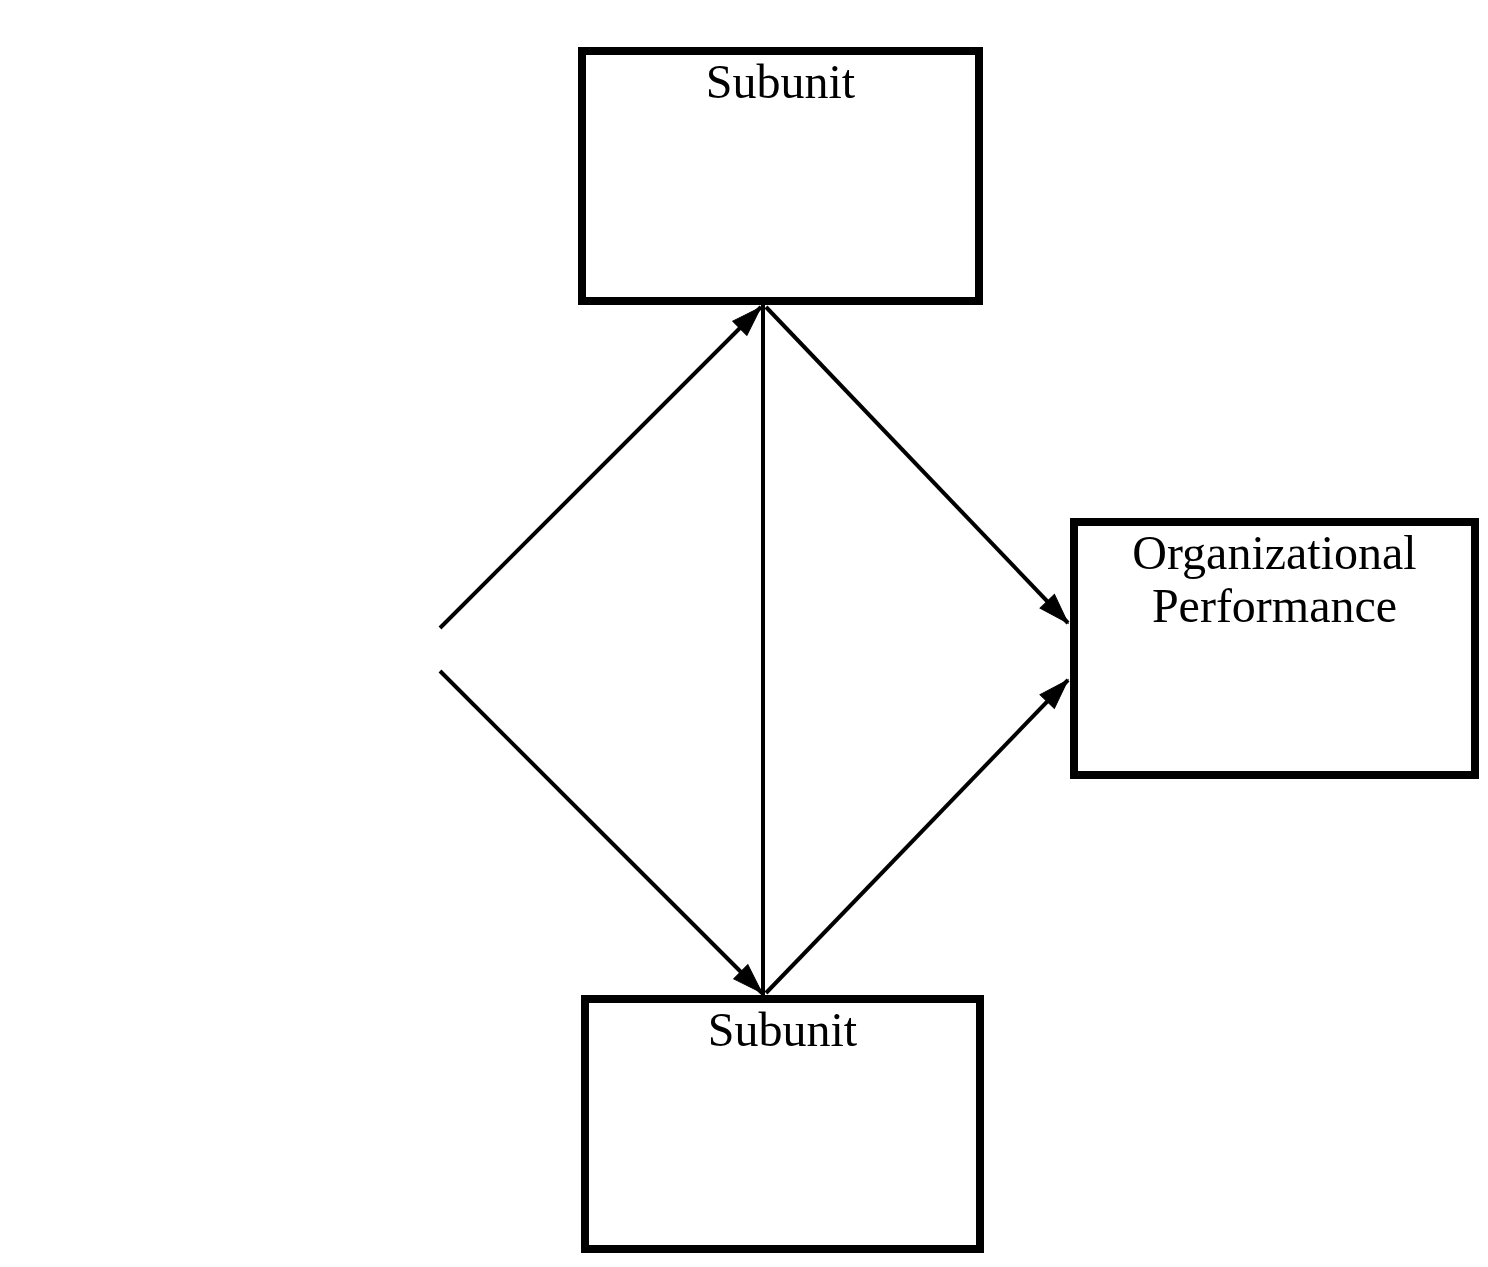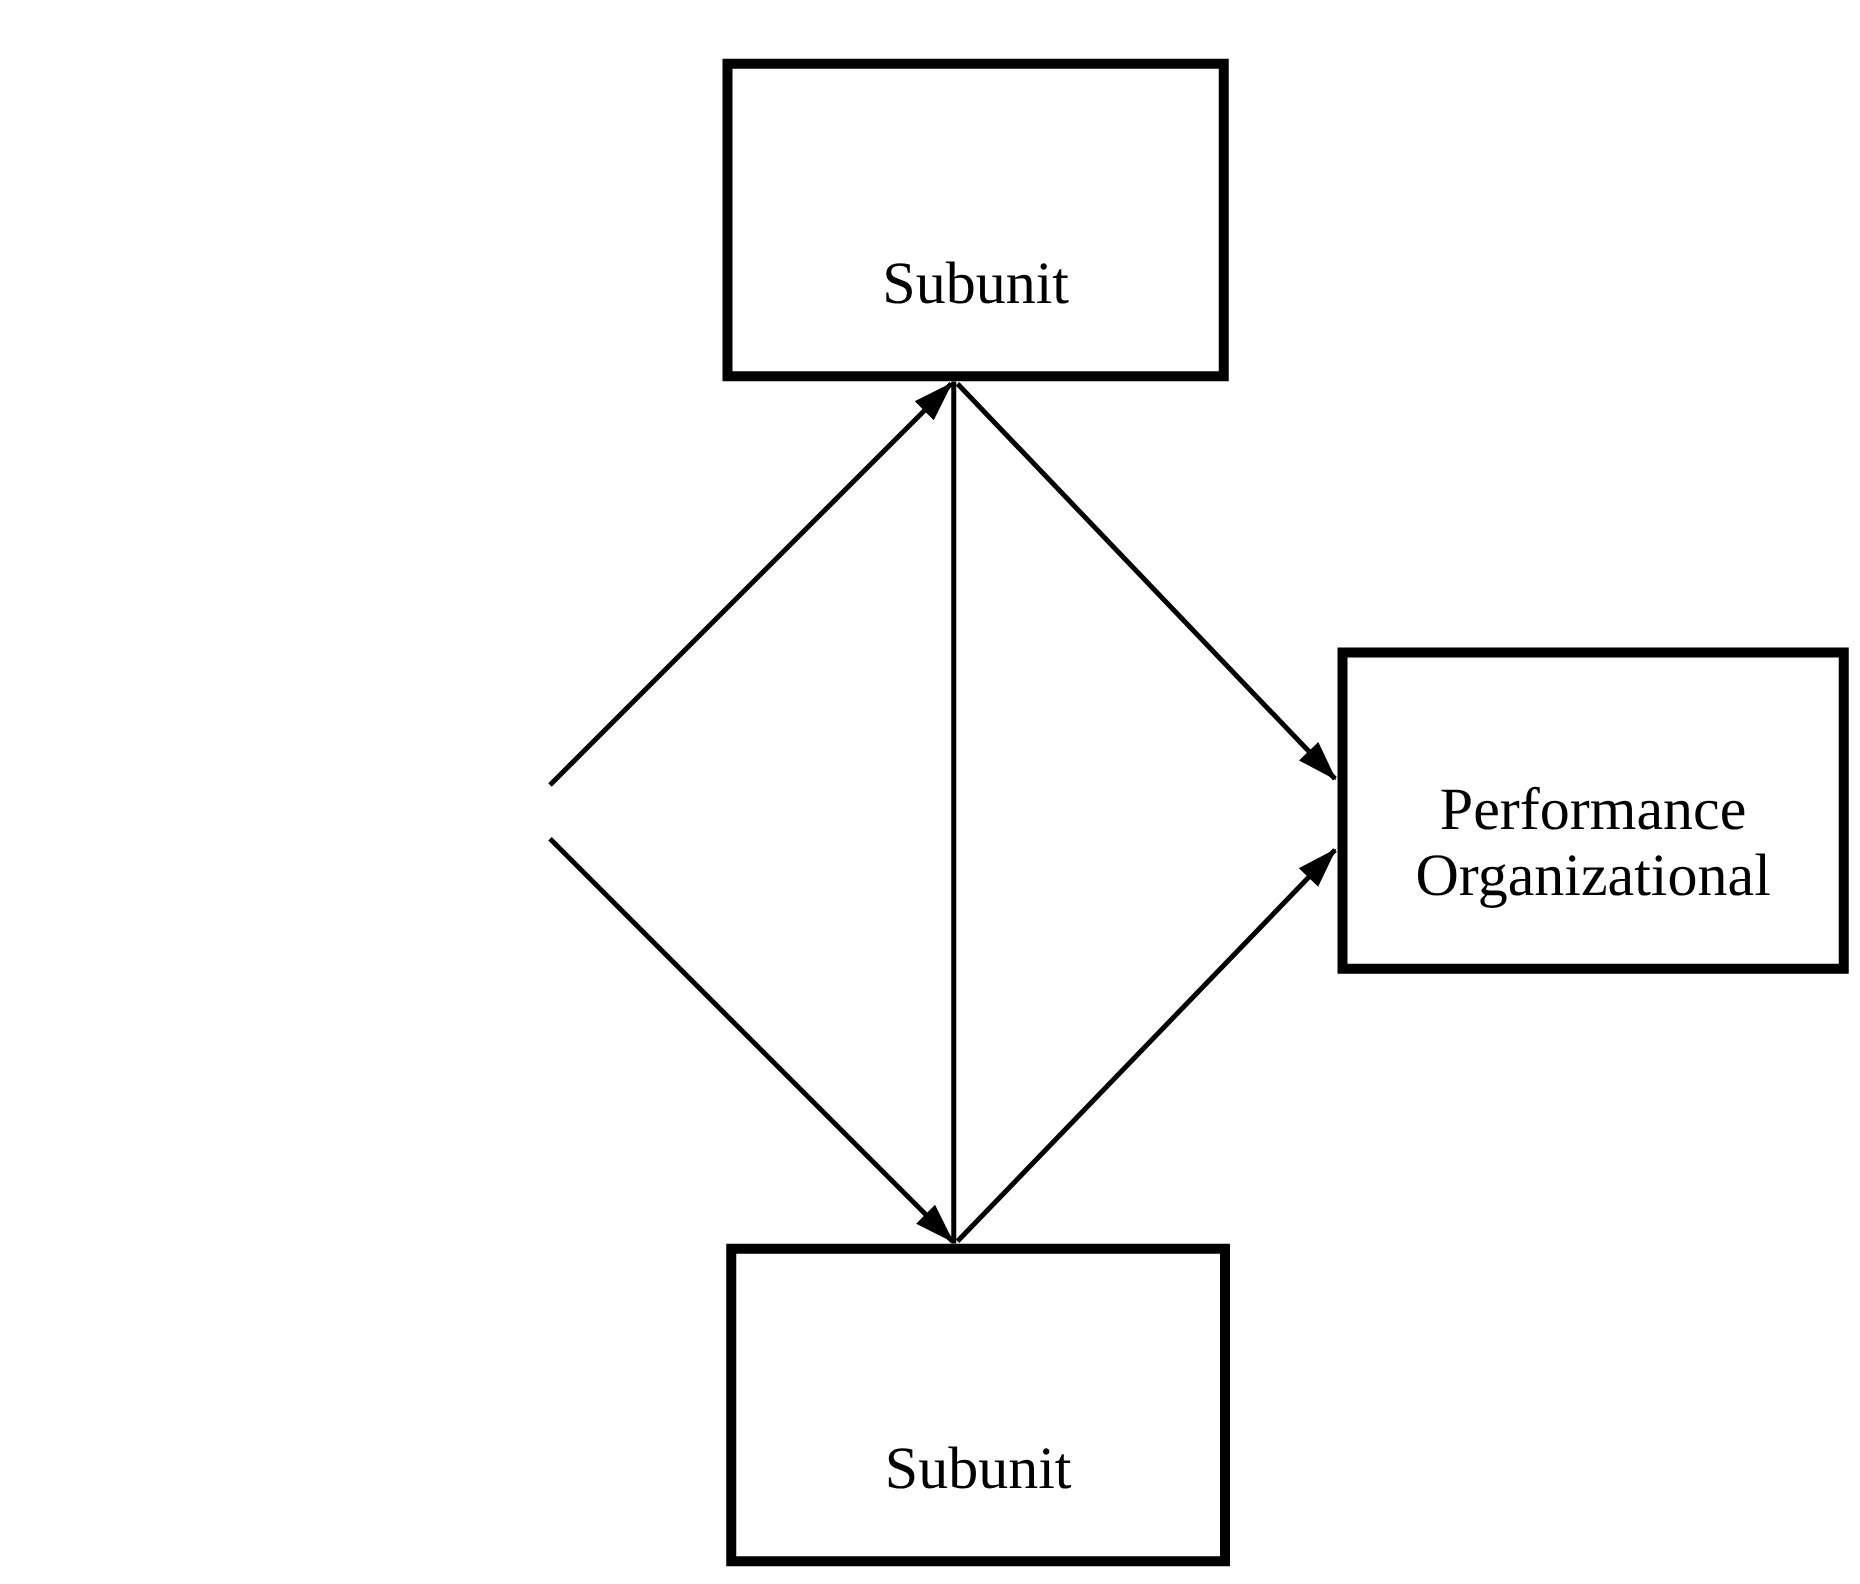--- a/index.html
+++ b/index.html
@@ -27,21 +27,21 @@
     stroke-width: 4;
   }
   .node {
     position: absolute;
     box-sizing: border-box;
     border: 8px solid #000000;
     background: #ffffff;
     display: flex;
     flex-direction: column;
     align-items: center;
-    justify-content: flex-end;
+    justify-content: flex-start;
     padding-bottom: 44px; 
     text-align: center;
   }
   .node .label {
     display: block;
     font-size: 48px;
     line-height: 53px;
     color: #000000;
     white-space: nowrap;
   }
@@ -68,21 +68,21 @@
     <line x1="766" y1="993" x2="1068" y2="680" marker-end="url(#arrowhead)"></line>
     <line x1="763" y1="305" x2="763" y2="995" stroke-width="3.5"></line>
   </svg>
 
   <div class="node" id="node-subunit-top">
     <span class="label">Subunit</span>
   </div>
 
 
   <div class="node" id="node-org-performance">
+    <span class="label">Organizational</span>
     <span class="label">Performance</span>
-    <span class="label">Organizational</span>
   </div>
 
   <div class="node" id="node-subunit-bottom">
     <span class="label">Subunit</span>
   </div>
 
 </div>
 
 </body></html>

